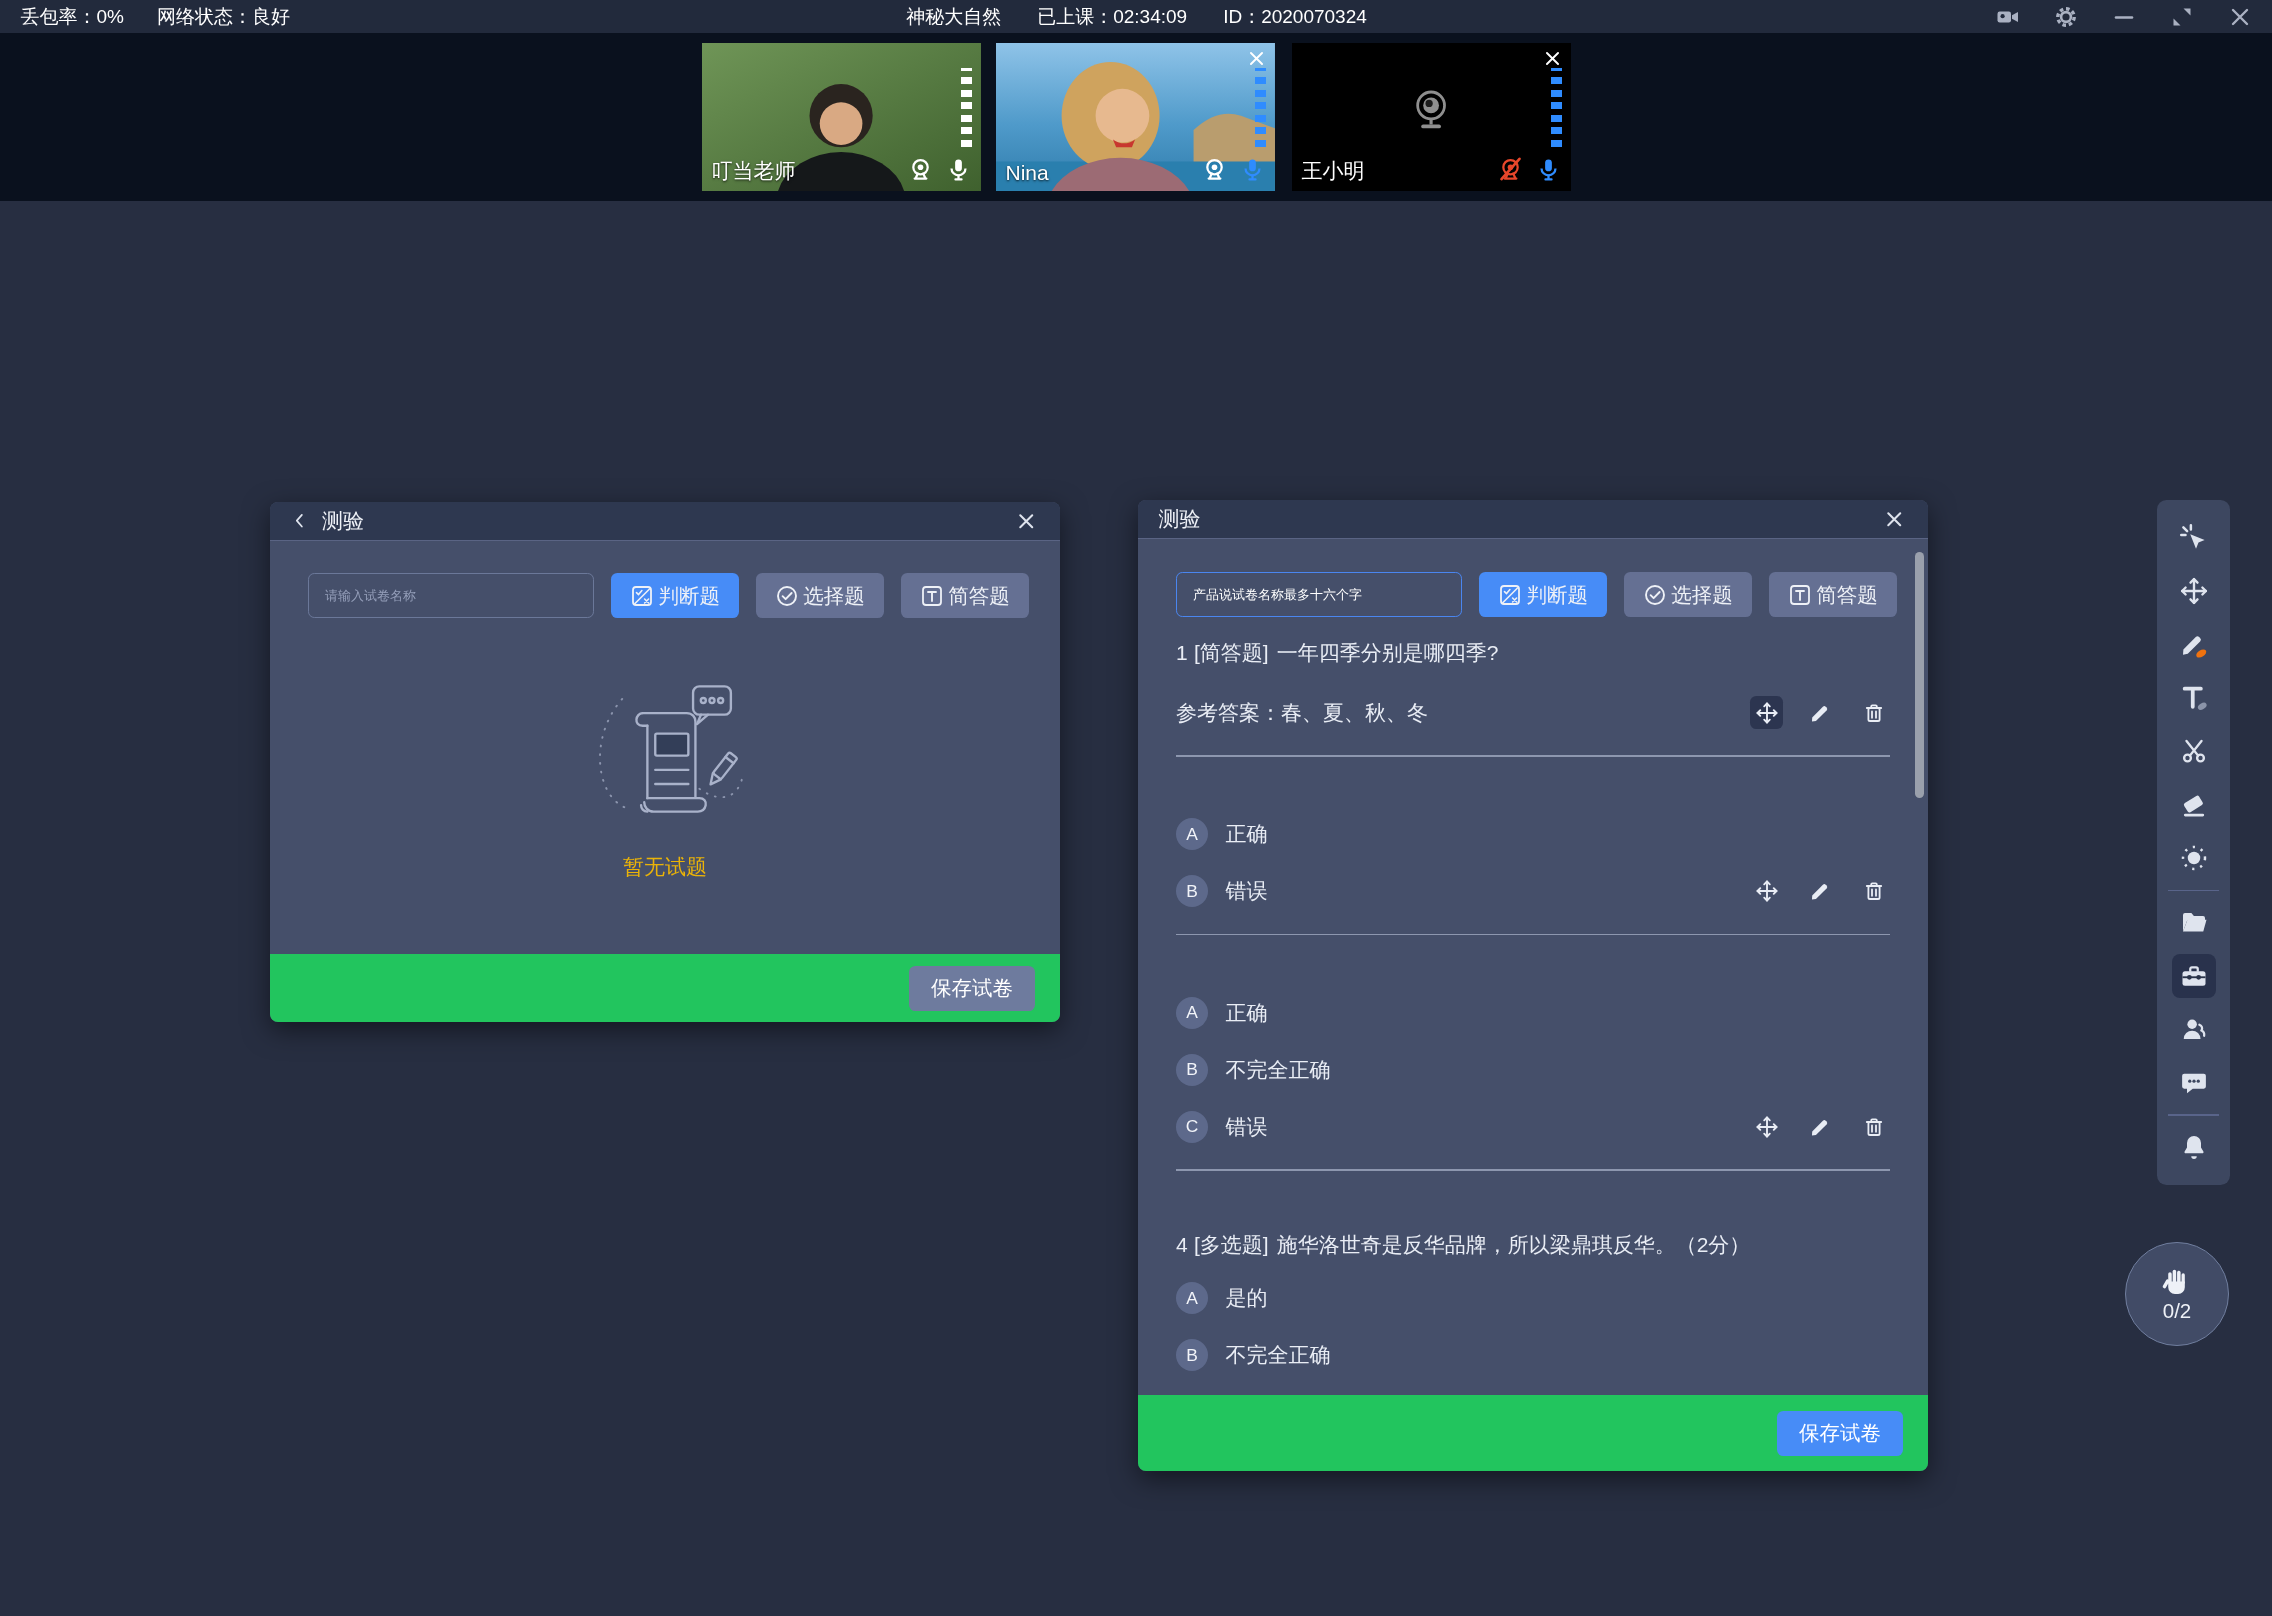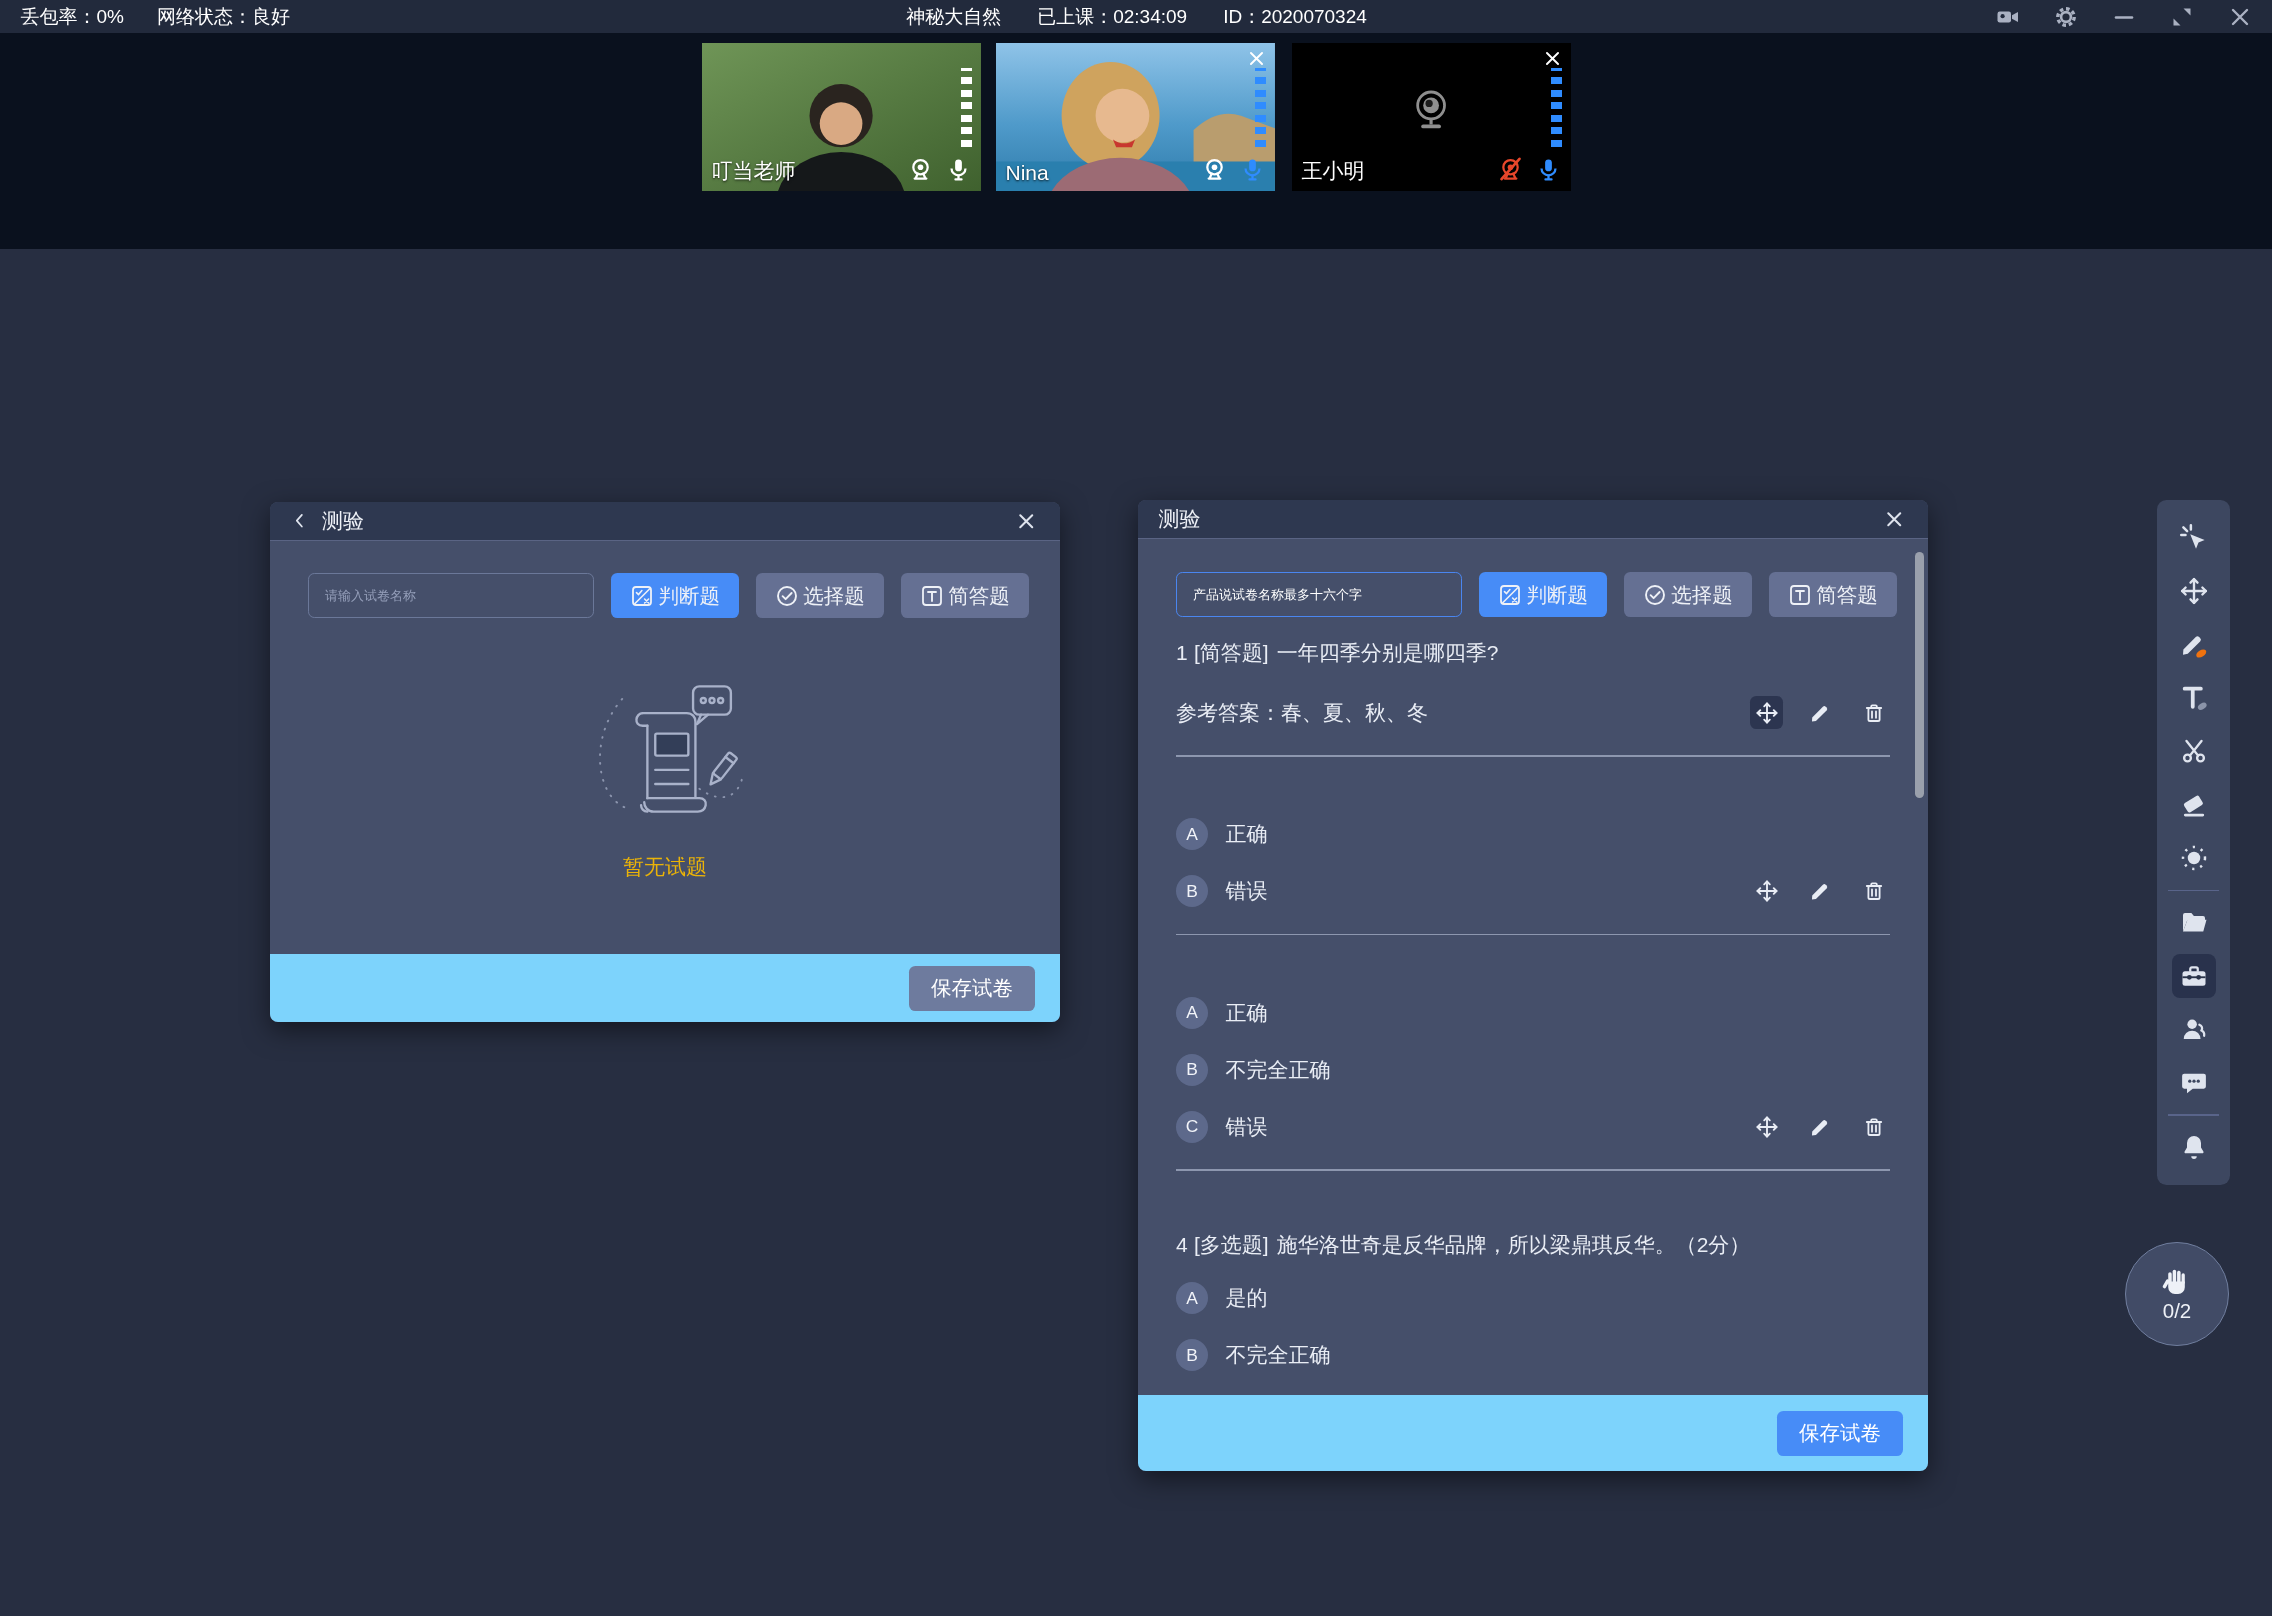--- a/index.html
+++ b/index.html
@@ -7,21 +7,21 @@
   *{box-sizing:border-box;}
   
   .topbar{position:absolute;left:0;top:0;width:2273px;height:33px;background:#222a3c;
     display:flex;align-items:center;color:#ffffff;font-size:19px;padding:0 20.5px;z-index:30;}
   .tb-left{display:flex;gap:33px;align-items:center;}
   .tb-center{position:absolute;left:50%;transform:translateX(-50%);display:flex;gap:36px;align-items:center;white-space:nowrap;}
   .tb-right{margin-left:auto;display:flex;gap:33px;align-items:center;color:#aab1c2;}
   .tb-right .tbi{width:25px;height:25px;display:flex;align-items:center;justify-content:center;}
   .tbi svg{width:24px;height:24px;}
   
-  .strip{position:absolute;left:0;top:33px;width:2273px;height:216px;background:#0a111e;z-index:20;}
+  .strip{position:absolute;left:0;top:33px;width:2273px;height:168px;background:#0a111e;z-index:20;}
   .thumb{position:absolute;top:10.3px;width:279px;height:148px;overflow:hidden;background:#000;}
   .thumb .pname{position:absolute;left:9.5px;bottom:6.3px;color:#fff;font-size:21px;text-shadow:0 0.8px 2.4px rgba(0,0,0,.8);z-index:3;}
   .thumb .status{position:absolute;right:9.5px;bottom:8px;display:flex;gap:11px;align-items:center;z-index:3;}
   .thumb .status svg{width:27px;height:27px;}
   .vbars{position:absolute;right:9.5px;bottom:44px;width:10.3px;height:79px;z-index:3;
     background:repeating-linear-gradient(to top,var(--vc) 0 7px,transparent 7px 12.6px);}
   .tclose{position:absolute;top:3.2px;right:6.3px;color:#fff;z-index:4;width:24px;height:24px;display:flex;align-items:center;justify-content:center;}
   .tclose svg{width:19px;height:19px;}
   .tphoto{position:absolute;inset:0;}
   
@@ -38,21 +38,21 @@
   .name-input{width:286px;height:45px;border-radius:6.3px;border:1.6px solid #6b7899;background:transparent;
     color:#fff;font-size:13px;padding:0 16px;outline:none;font-family:inherit;flex:0 0 auto;}
   .name-input::placeholder{color:#949eb9;}
   .name-input.filled{border-color:#4a86f0;}
   .type-btn{height:45px;padding:0 19px;border-radius:6.3px;background:#657093;color:#eef1f7;font-size:20.5px;
     display:flex;align-items:center;gap:4px;white-space:nowrap;}
   .type-btn svg{width:24px;height:24px;}
   .type-btn.active{background:#478cf7;}
   .empty{display:flex;flex-direction:column;align-items:center;margin-top:51px;}
   .empty-text{margin-top:17.4px;color:#eab308;font-size:21px;}
-  .dlg-footer{position:absolute;left:0;right:0;bottom:0;background:#7dd3fc;display:flex;align-items:center;
+  .dlg-footer{position:absolute;left:0;right:0;bottom:0;background:#22c55e;display:flex;align-items:center;
     justify-content:flex-end;padding:0 25px;z-index:5;}
   .dlg-left .dlg-footer{height:68px;}
   .dlg-right .dlg-footer{height:76px;}
   .save-btn{height:45px;padding:0 22px;border-radius:6.3px;color:#fff;font-size:20.5px;display:flex;align-items:center;}
   .save-btn.gray{background:#6e7b9e;}
   .save-btn.blue{background:#478cf7;}
   
   .q-list{position:absolute;left:0;right:0;top:40px;bottom:0;overflow:hidden;padding:0 38px;}
   .question{margin-top:60px;}
   .question.first{margin-top:22px;}

